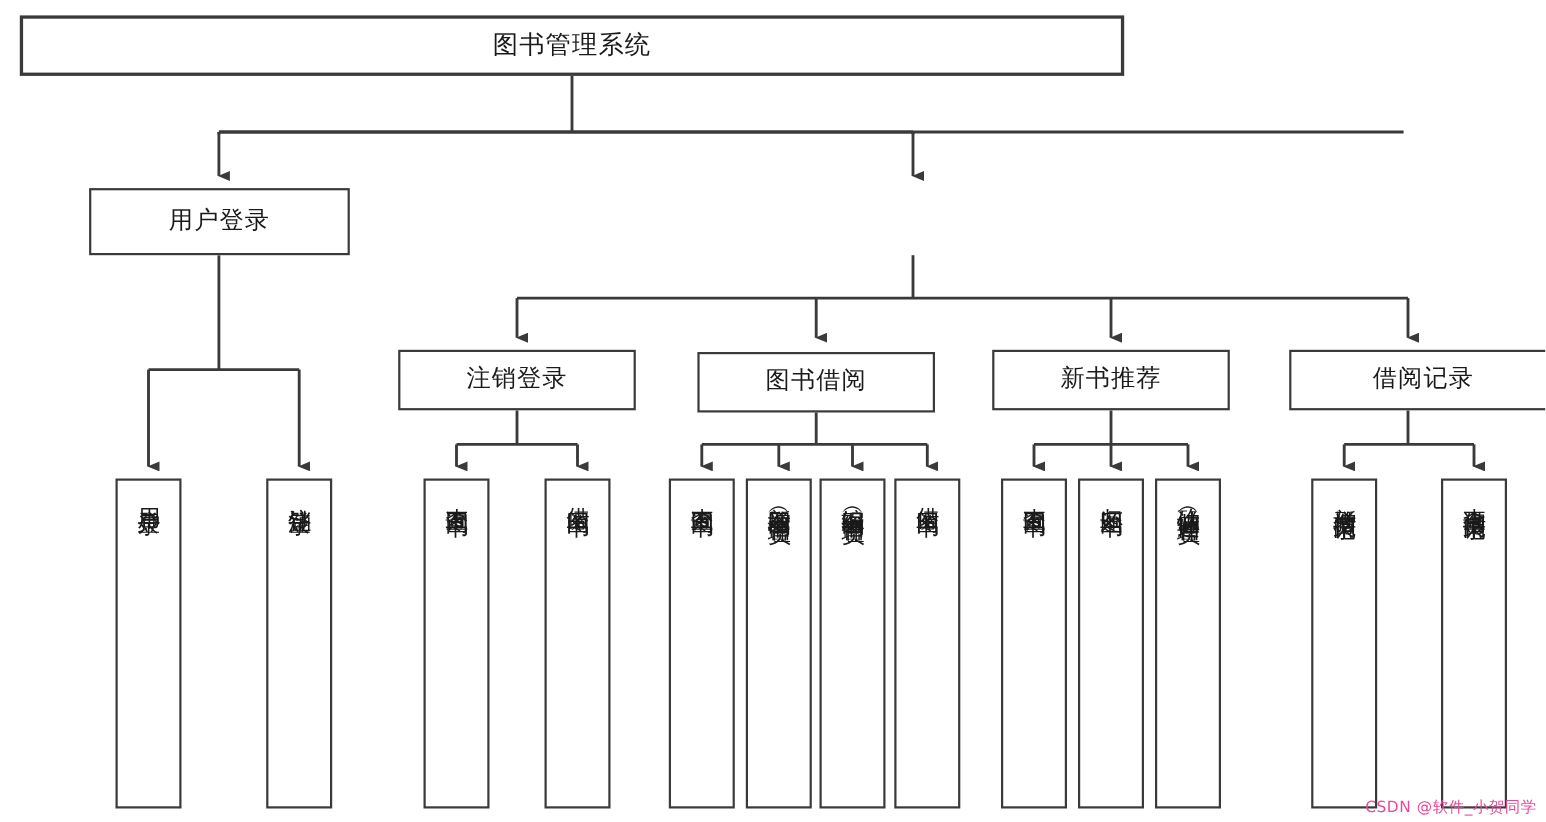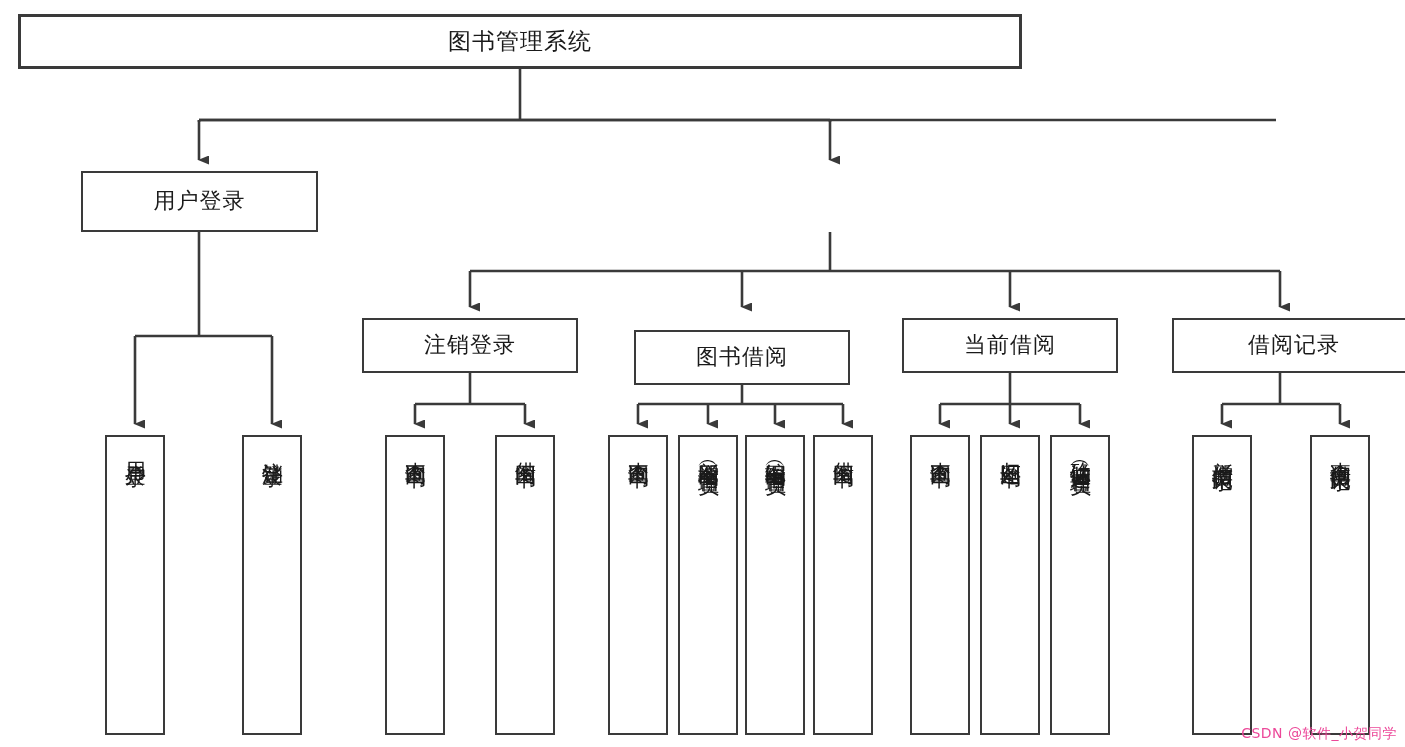--- a/index.html
+++ b/index.html
@@ -143,25 +143,25 @@
     <span class="node-label">图书管理系统</span>
   </div>
 
   <div class="node level-1" style="left:81px; top:171px; width:237px; height:61px;">
     <span class="node-label">用户登录</span>
   </div>
 
   <div class="node level-2" style="left:362px; top:318px; width:216px; height:55px;">
     <span class="node-label">注销登录</span>
   </div>
-  <div class="node level-2" style="left:634px; top:330px; width:216px; height:55px;">
+  <div class="node level-2" style="left:634px; top:320px; width:216px; height:55px;">
     <span class="node-label">图书借阅</span>
   </div>
   <div class="node level-2" style="left:902px; top:318px; width:216px; height:55px;">
-    <span class="node-label">当前借阅</span>
+    <span class="node-label">新书推荐</span>
   </div>
   <div class="node level-2" style="left:1172px; top:318px; width:244px; height:55px;">
     <span class="node-label">借阅记录</span>
   </div>
 
   <div class="node leaf" style="left:105px; top:435px; width:60px; height:300px;">
     <span class="node-label">用户登录</span>
   </div>
   <div class="node leaf" style="left:242px; top:435px; width:60px; height:300px;">
     <span class="node-label">注销登录</span>

